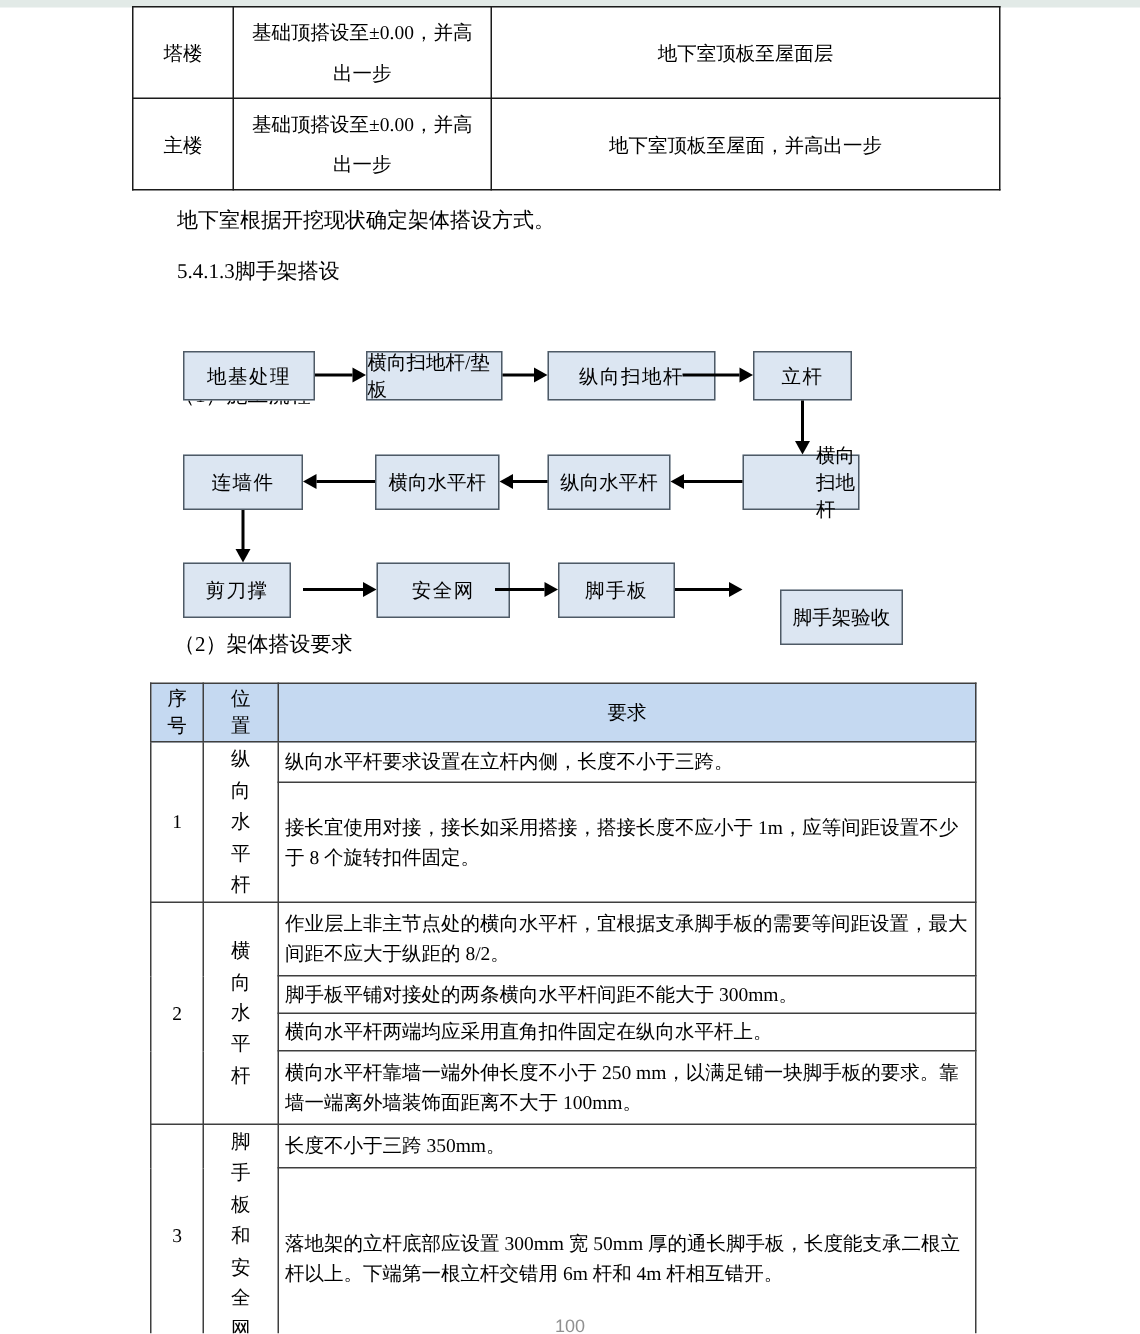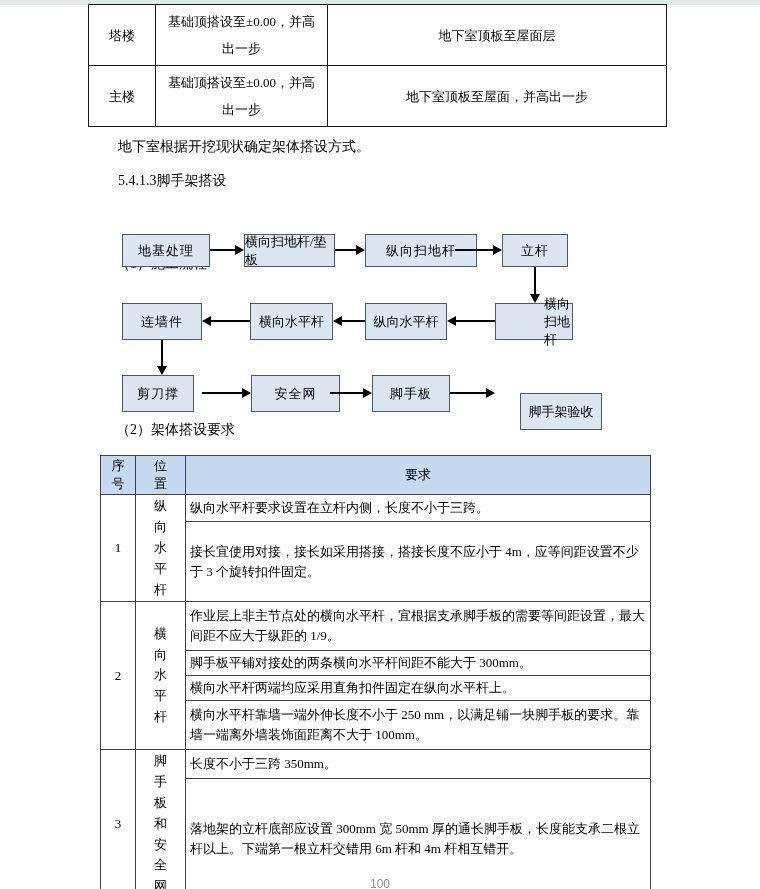--- a/index.html
+++ b/index.html
@@ -150,29 +150,29 @@
     </tr>
 
     <tr style="height:26px;">
       <td class="num" rowspan="2">1</td>
       <td class="pos" rowspan="2">
         <div class="vtext">纵向水平杆</div>
       </td>
       <td class="req">纵向水平杆要求设置在立杆内侧，长度不小于三跨。</td>
     </tr>
     <tr style="height:78px;">
-      <td class="req">接长宜使用对接，接长如采用搭接，搭接长度不应小于 4m，应等间距设置不少于 3 个旋转扣件固定。</td>
+      <td class="req">接长宜使用对接，接长如采用搭接，搭接长度不应小于 1m，应等间距设置不少于 8 个旋转扣件固定。</td>
     </tr>
 
     <tr style="height:49px;">
       <td class="num" rowspan="4">2</td>
       <td class="pos" rowspan="4">
         <div class="vtext">横向水平杆</div>
       </td>
-      <td class="req">作业层上非主节点处的横向水平杆，宜根据支承脚手板的需要等间距设置，最大间距不应大于纵距的 1/9。</td>
+      <td class="req">作业层上非主节点处的横向水平杆，宜根据支承脚手板的需要等间距设置，最大间距不应大于纵距的 8/2。</td>
     </tr>
     <tr style="height:25px;">
       <td class="req">脚手板平铺对接处的两条横向水平杆间距不能大于 300mm。</td>
     </tr>
     <tr style="height:25px;">
       <td class="req">横向水平杆两端均应采用直角扣件固定在纵向水平杆上。</td>
     </tr>
     <tr style="height:49px;">
       <td class="req">横向水平杆靠墙一端外伸长度不小于 250 mm，以满足铺一块脚手板的要求。靠墙一端离外墙装饰面距离不大于 100mm。</td>
     </tr>

